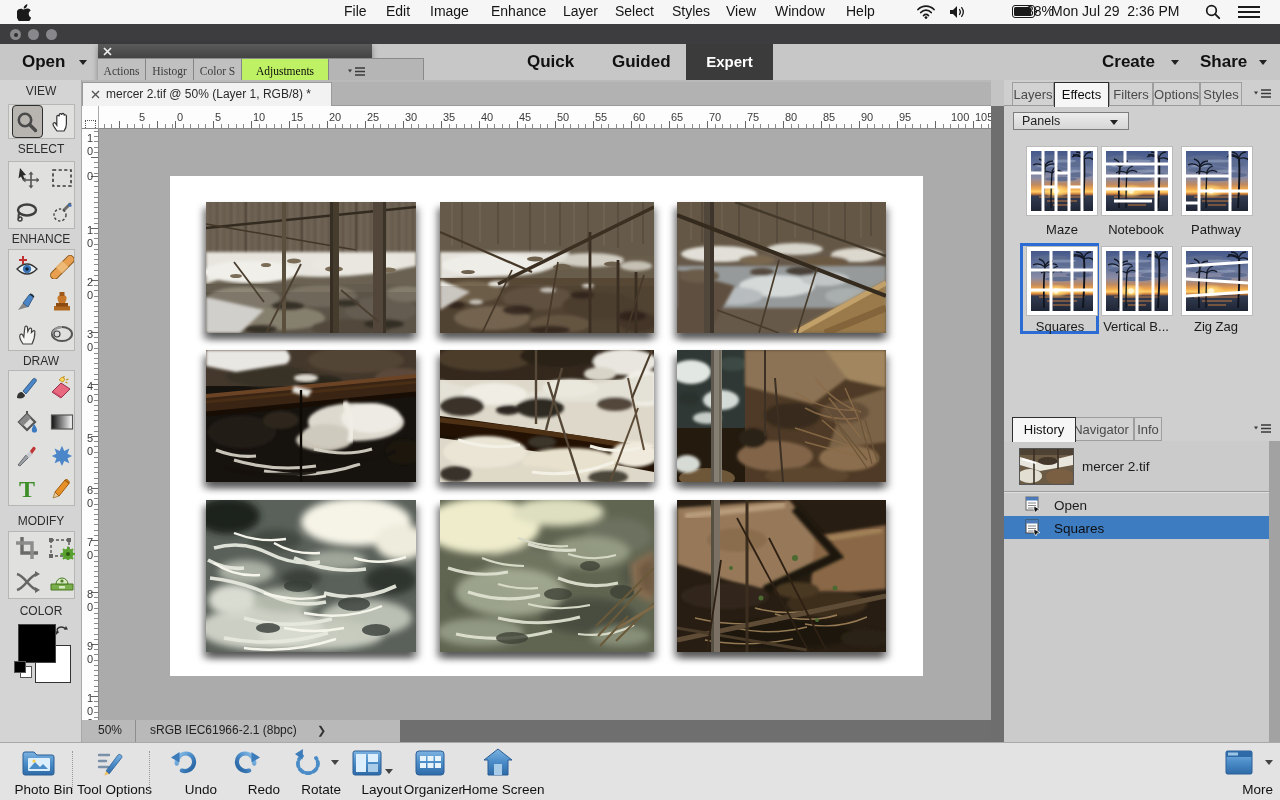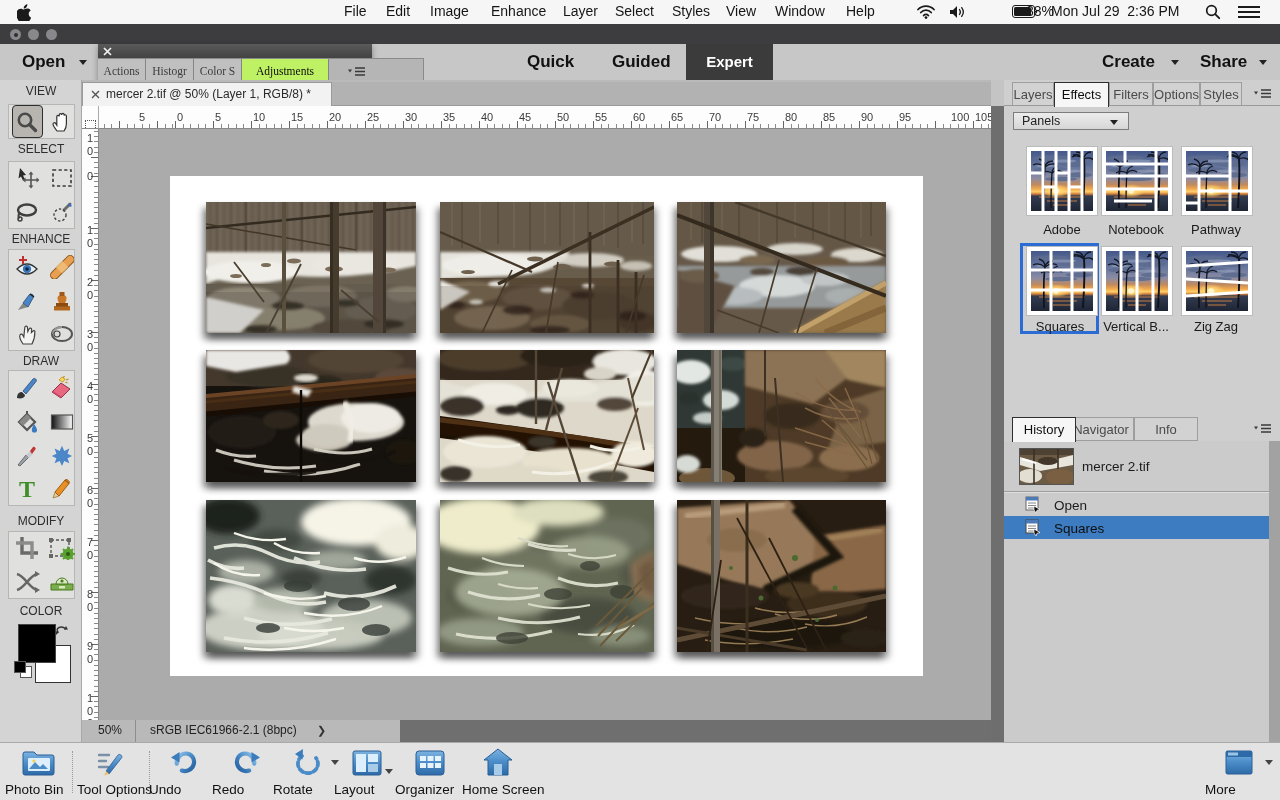--- a/index.html
+++ b/index.html
@@ -52,21 +52,21 @@
 #effbody{position:absolute;left:0;top:26px;width:276px;height:311px;background:#cfcfcf;}
 #panelsdd{position:absolute;left:9px;top:6px;width:116px;height:18px;background:linear-gradient(#ececec,#d6d6d6);border:1px solid #7d7d7d;box-sizing:border-box;font-size:12.5px;color:#222;line-height:17px;}
 .thumb{position:absolute;width:72px;height:70px;background:#fff;border:1px solid #bbb;box-sizing:border-box;}
 .thlab{position:absolute;width:80px;text-align:center;font-size:13px;color:#1b1b1b;}
 #histtabs{position:absolute;left:0;top:337px;width:276px;height:24px;background:#cfcfcf;}
 #histbody{position:absolute;left:0;top:361px;width:265px;height:301px;background:#cbcbcb;}
 #histscroll{position:absolute;left:265px;top:361px;width:11px;height:301px;background:#a2a2a2;}
 .menuicon{position:absolute;width:18px;height:10px;}
 
 #taskbar{left:0;top:742px;width:1280px;height:58px;background:#e3e3e3;border-top:1px solid #a9a9a9;box-sizing:border-box;}
-.tklab{position:absolute;top:39px;font-size:13.5px;color:#111;text-align:left;white-space:nowrap;}
+.tklab{position:absolute;top:39px;font-size:13.5px;color:#111;text-align:right;white-space:nowrap;}
 .tksep{position:absolute;top:8px;height:42px;border-left:1.5px dotted #9a9a9a;}
 </style></head>
 <body>
 <div id="stage">
 
 <div id="menubar" class="abs">
  <svg class="it" style="left:17px;top:4px" width="15" height="17" viewBox="0 0 15 17">
         <path fill="#1a1a1a" d="M12.3 9.1c0-2.4 2-3.5 2.1-3.6-1.1-1.7-2.9-1.9-3.5-1.9-1.5-.2-2.9.9-3.7.9-.8 0-1.9-.9-3.2-.8C2.4 3.7.9 4.6.1 6.1c-1.7 3-.4 7.4 1.2 9.8.8 1.2 1.7 2.5 3 2.4 1.2 0 1.7-.8 3.1-.8 1.4 0 1.9.8 3.2.8 1.3 0 2.1-1.2 2.9-2.4.9-1.4 1.3-2.7 1.3-2.8-.1 0-2.5-1-2.5-4zM9.9 2.1c.7-.8 1.1-1.9 1-3.1-1 0-2.1.7-2.8 1.5-.6.7-1.2 1.9-1 3 1.1.1 2.2-.6 2.8-1.4z" transform="translate(0,1.2) scale(.95)"></path>
       </svg>
  <span class="it" style="left:344px">File</span>
@@ -902,21 +902,21 @@
           </svg>
         </div>
   <div class="thumb" style="left:177px;top:40px">
           <svg style="position:absolute;left:4px;top:4px" width="62" height="60">
             <use href="#sunset"></use>
             <g stroke="#fff" stroke-width="3" fill="none">
               <path d="M44 0v60M0 25h44M13 25v35M13 40h49M0 52h13"></path>
             </g>
           </svg>
         </div>
-  <div class="thlab" style="left:18px;top:116px">Adobe</div>
+  <div class="thlab" style="left:18px;top:116px">Maze</div>
   <div class="thlab" style="left:92px;top:116px">Notebook</div>
   <div class="thlab" style="left:172px;top:116px">Pathway</div>
   <div class="abs" style="left:16px;top:137px;width:79px;height:91px;border:3px solid #2a6cd4;box-sizing:border-box"></div>
   <div class="thumb" style="left:22px;top:140px">
           <svg style="position:absolute;left:4px;top:4px" width="62" height="60">
             <use href="#sunset"></use>
             <g stroke="#fff" stroke-width="3" fill="none">
               <path d="M20 0v60M41 0v60M0 19h62M0 39h62"></path>
             </g>
           </svg>
@@ -937,21 +937,21 @@
             </g>
           </svg>
         </div>
   <div class="thlab" style="left:16px;top:213px">Squares</div>
   <div class="thlab" style="left:92px;top:213px">Vertical B...</div>
   <div class="thlab" style="left:172px;top:213px">Zig Zag</div>
  </div>
  <div id="histtabs">
   <span class="rtab active" style="left:8px;width:64px;top:0;height:25px">History</span>
   <span class="rtab" style="left:64px;width:66px;top:0">Navigator</span>
-  <span class="rtab" style="left:130px;width:64px;top:0">Info</span>
+  <span class="rtab" style="left:130px;width:28px;top:0">Info</span>
   <svg class="menuicon" style="left:250px;top:7px" width="18" height="10" viewBox="0 0 18 10">
           <path d="M0 2.5l4 0-2 3z" fill="#3a3a3a"></path>
           <g stroke="#3a3a3a" stroke-width="1.6">
             <path d="M7 1h10M7 4.5h10M7 8h10"></path>
           </g>
         </svg>
   <div style="position:absolute;left:0;top:24px;width:276px;height:1px;background:#9a9a9a"></div>
  </div>
  <div id="histbody">
   <div class="abs" style="left:15px;top:7px;width:55px;height:37px;border:1px solid #555;box-sizing:border-box;overflow:hidden"><svg width="53" height="35" viewBox="0 0 53 35">

